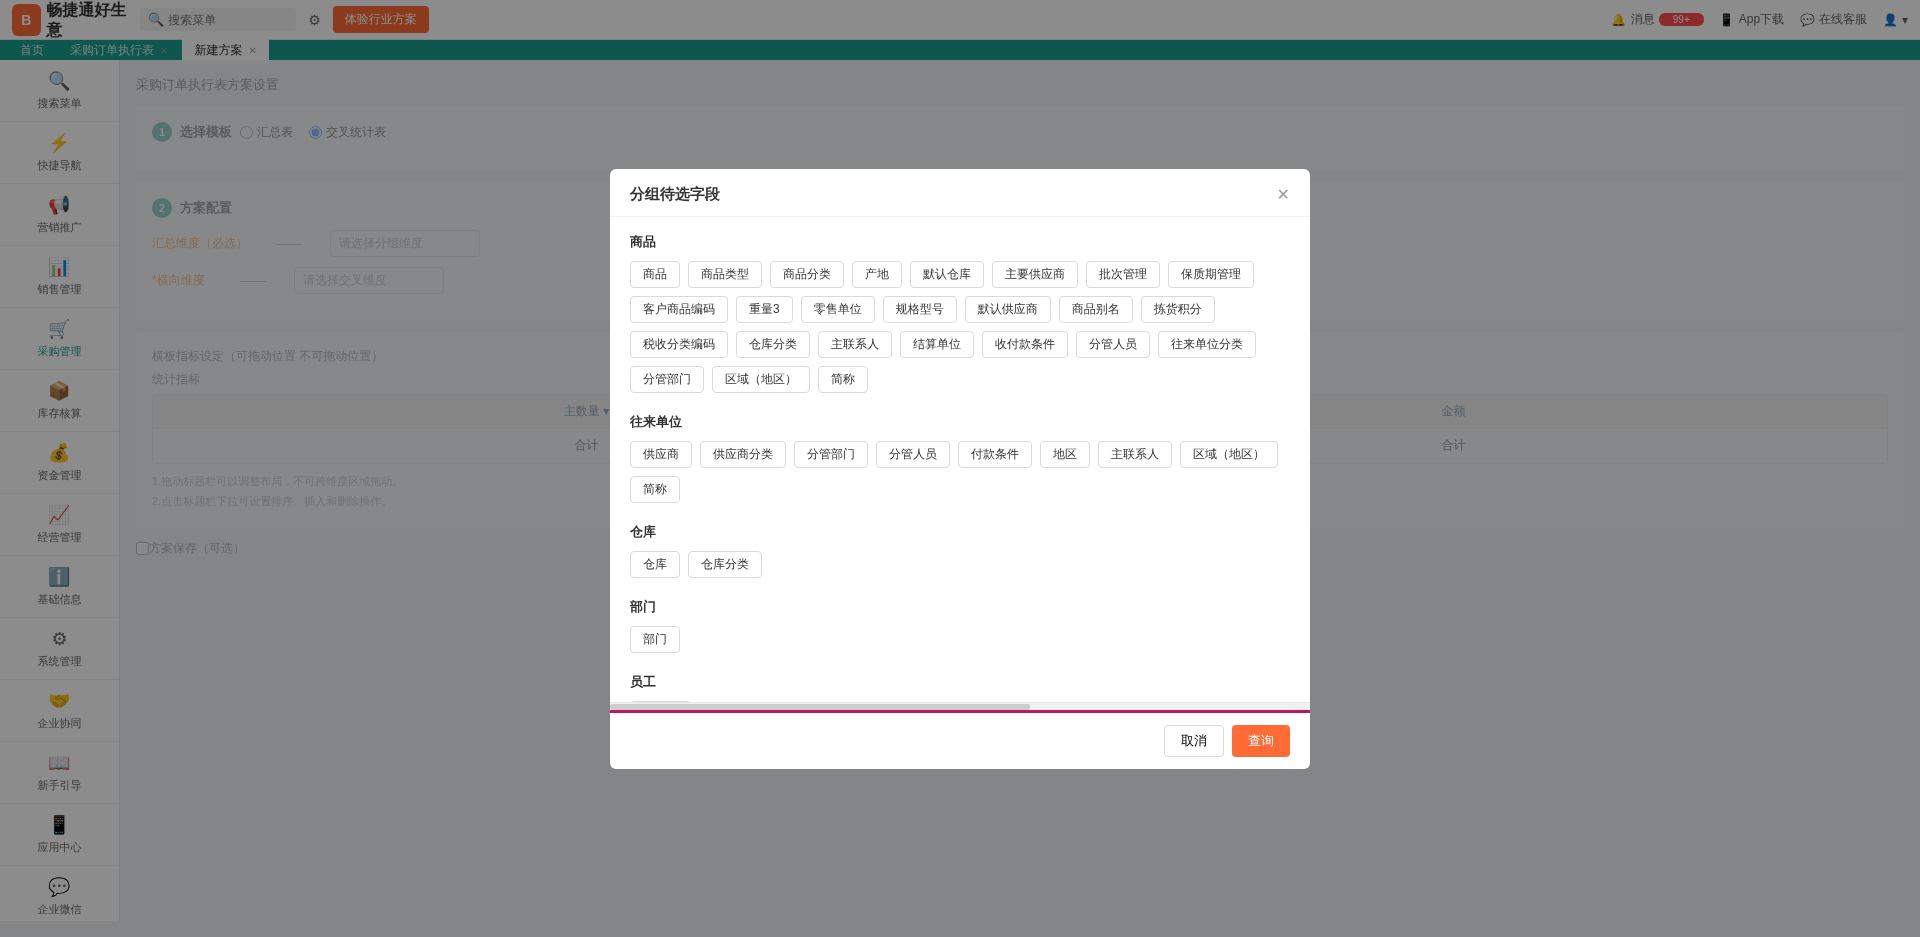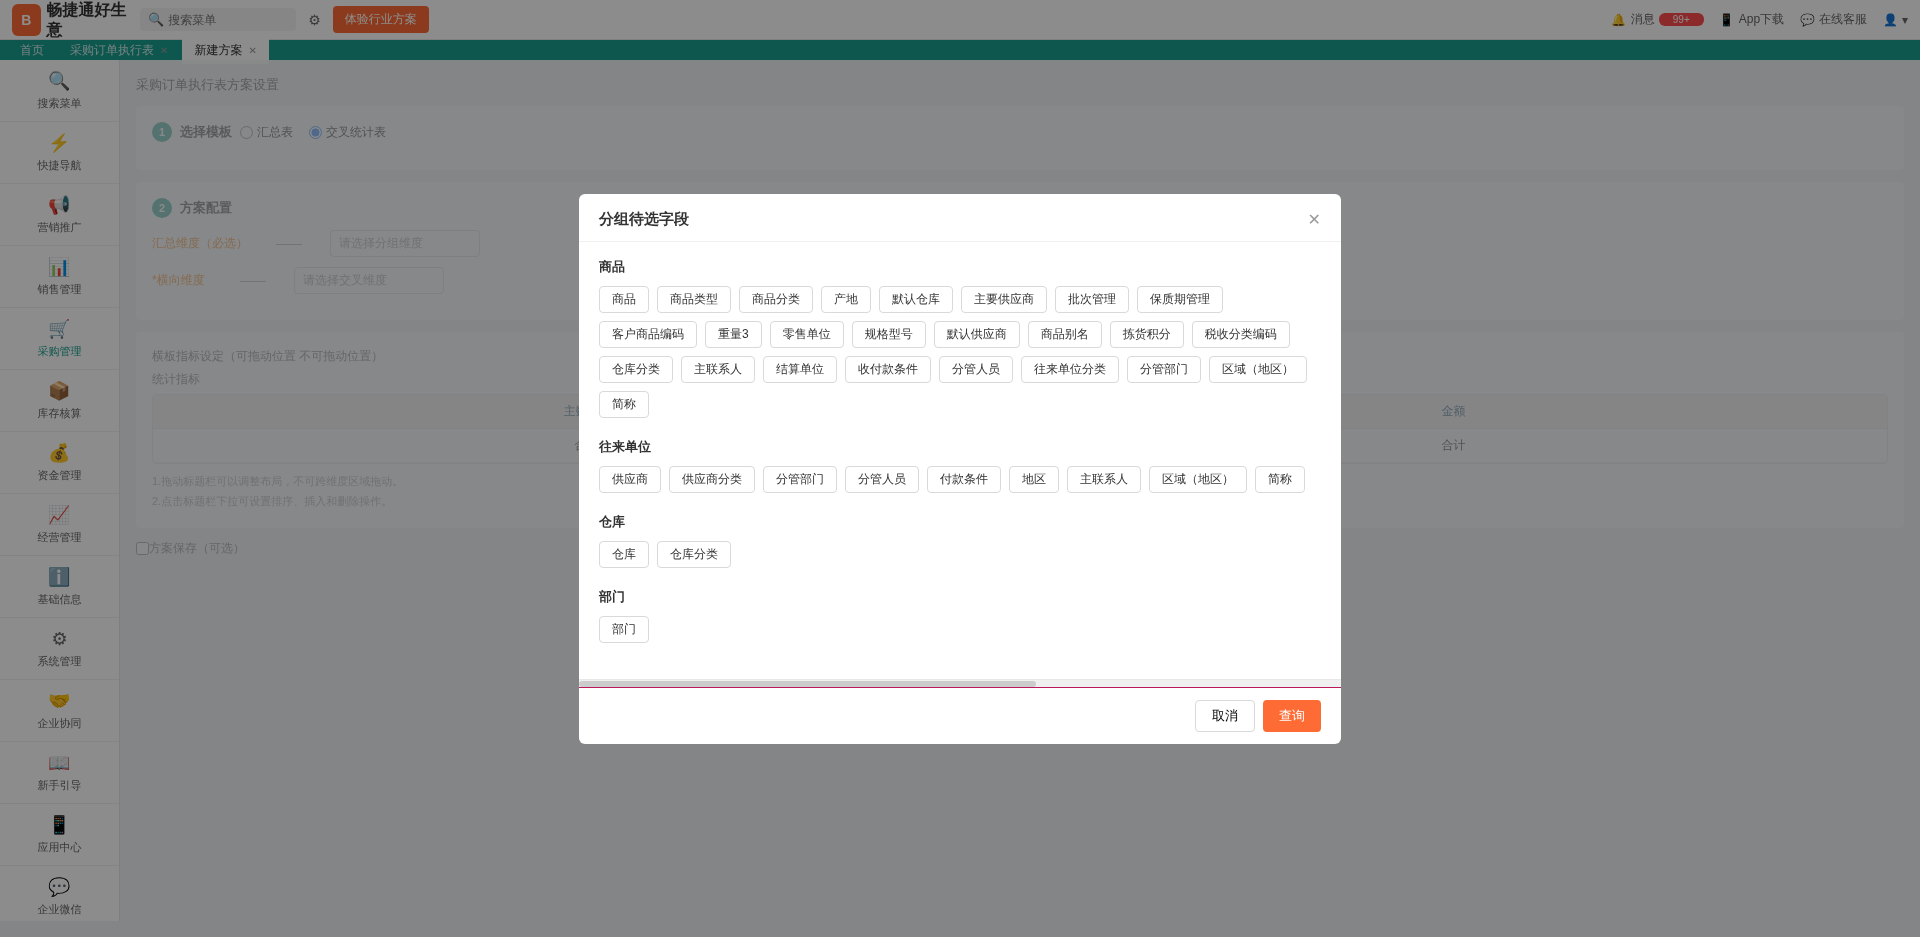--- a/index.html
+++ b/index.html
@@ -101,21 +101,21 @@
       z-index: 100;
       display: flex;
       align-items: center;
       justify-content: center;
     }
 
     
     .modal {
       background: #fff;
       border-radius: 6px;
-      width: 762px;
+      width: 700px;
       max-height: 600px;
       display: flex;
       flex-direction: column;
       position: relative;
     }
     .modal-header {
       display: flex;
       align-items: center;
       justify-content: space-between;
       padding: 16px 20px 12px;
@@ -127,21 +127,21 @@
     .modal-body {
       flex: 1;
       overflow-y: auto;
       padding: 16px 20px;
     }
     .modal-footer {
       padding: 12px 20px;
       display: flex;
       justify-content: flex-end;
       gap: 8px;
-      border-top: 1px solid #be185d;
+      border-top: 3px solid #be185d;
       flex-shrink: 0;
     }
 
     
     .field-section { margin-bottom: 20px; }
     .field-section-title { font-size: 13px; color: #333; font-weight: bold; margin-bottom: 10px; }
     .field-tags { display: flex; flex-wrap: wrap; gap: 8px; }
     .field-tag {
       border: 1px solid #d9d9d9;
       border-radius: 4px;
@@ -438,20 +438,26 @@
         </div>
       </div>
 
       <div class="field-section">
         <div class="field-section-title">部门</div>
         <div class="field-tags">
           <button class="field-tag">部门</button>
         </div>
       </div>
 
+      <div class="field-section">
+        <div class="field-section-title">员工</div>
+        <div class="field-tags">
+          <button class="field-tag">业务员</button>
+        </div>
+      </div>
 
     </div>
 
     <div class="modal-hscroll">
       <div class="modal-hscroll-thumb"></div>
     </div>
 
     <div class="modal-footer">
       <button class="btn-cancel">取消</button>
       <button class="btn-confirm">查询</button>

